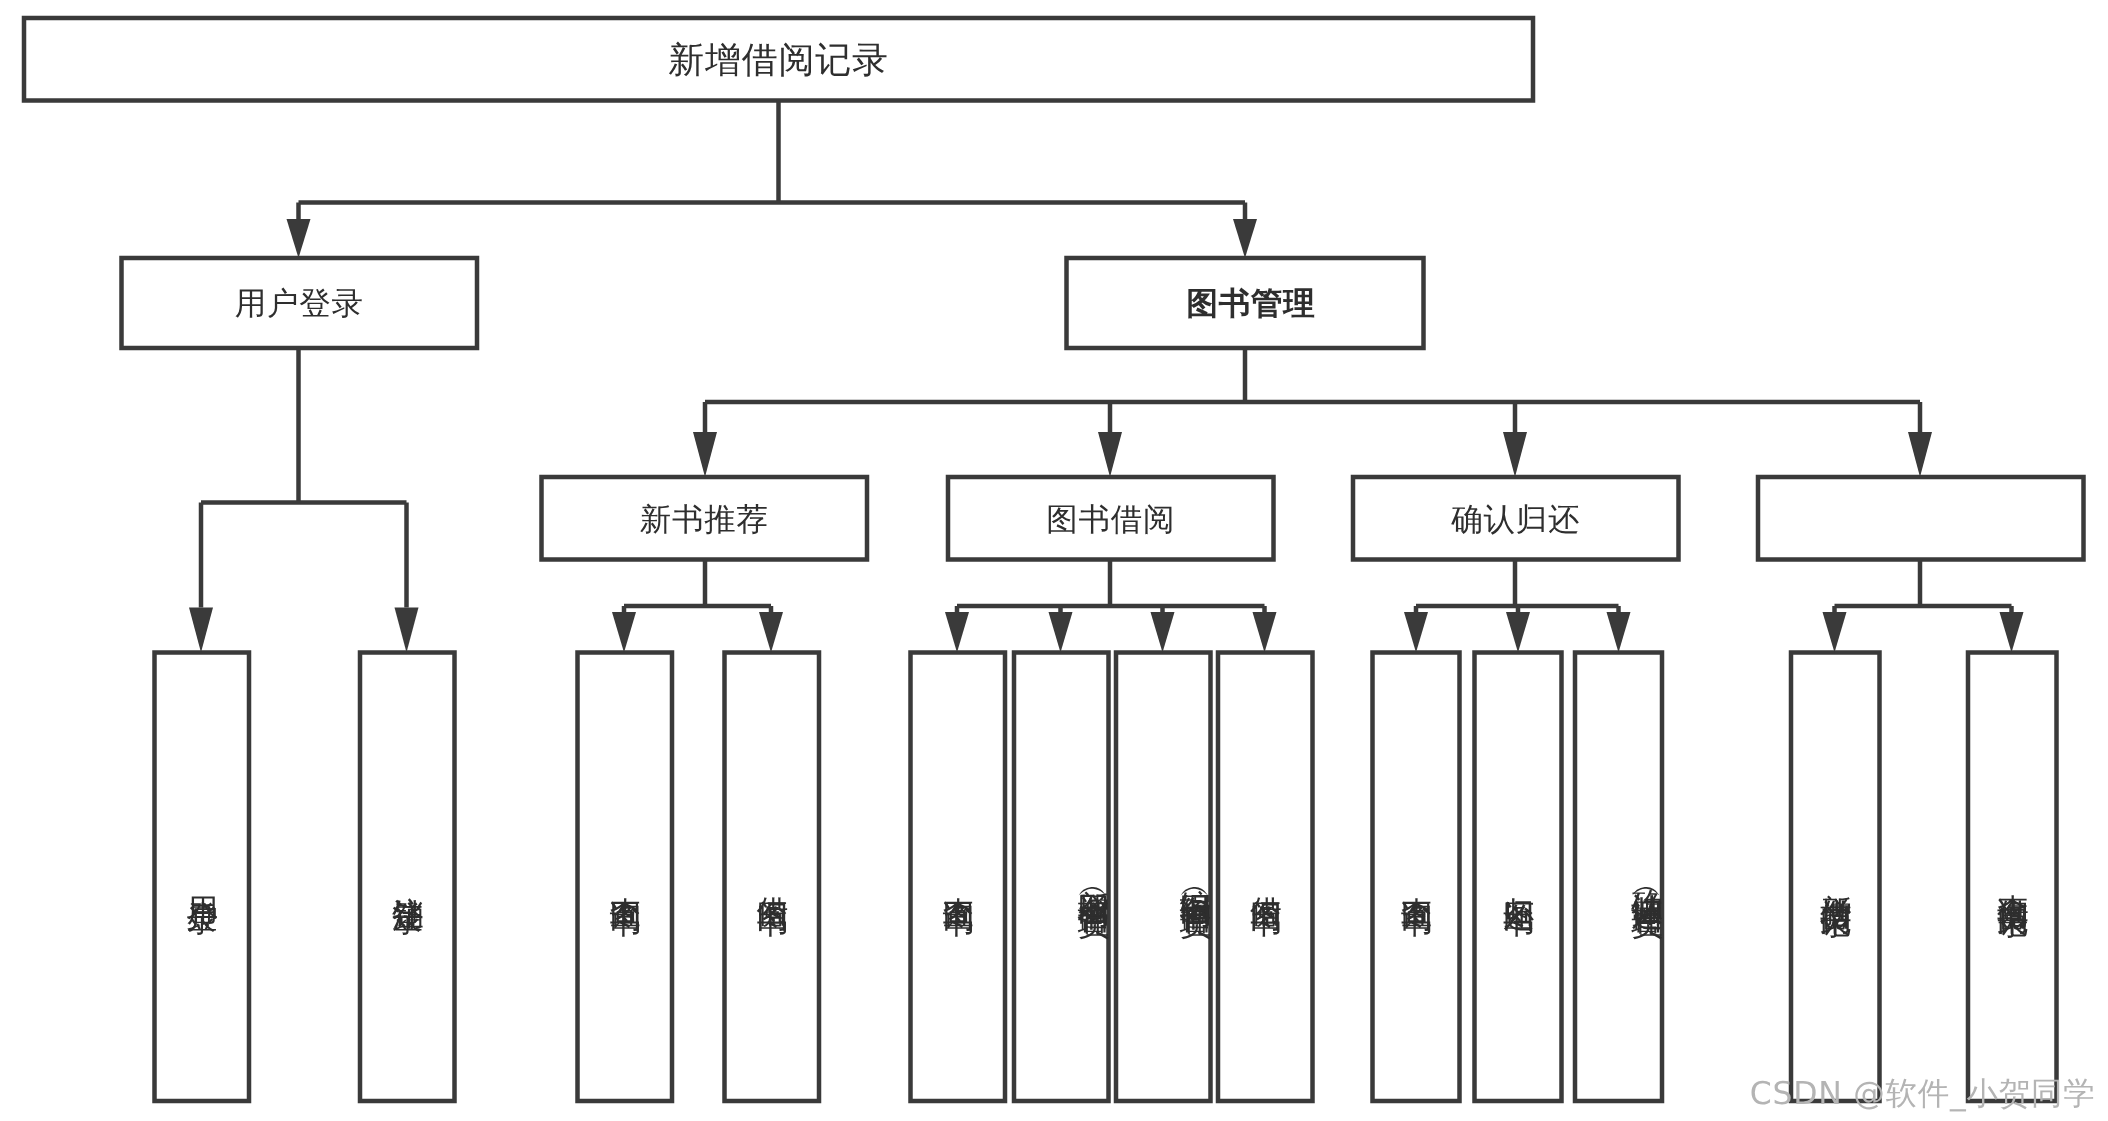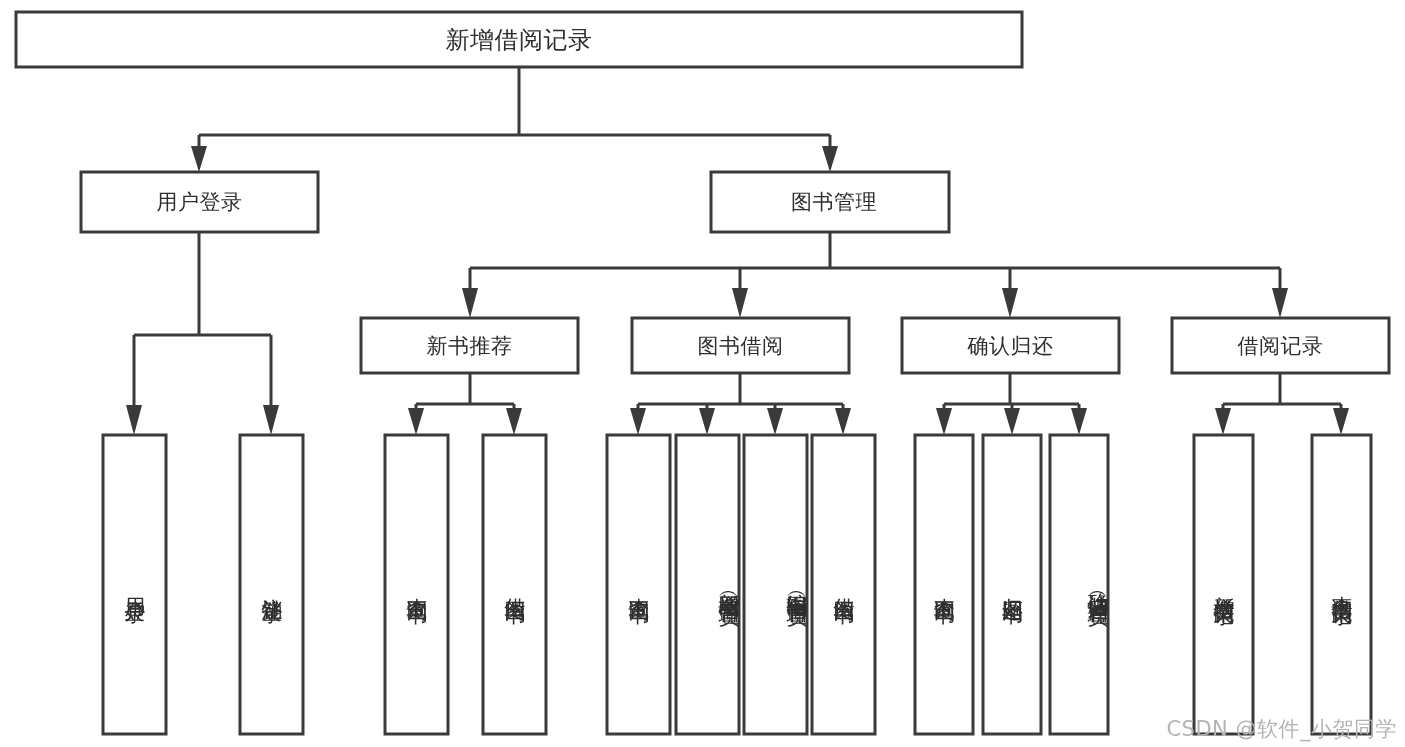--- a/index.html
+++ b/index.html
@@ -163,26 +163,25 @@
     <path class="connector" d="M 1223 404 L 1341 404"></path>
     <path class="connector" d="M 1223 404 L 1223 412"></path>
     <path class="connector" d="M 1341 404 L 1341 412"></path>
     <polygon class="arrow-head" points="1215,408 1231,408 1223,435"></polygon>
     <polygon class="arrow-head" points="1333,408 1349,408 1341,435"></polygon>
   </svg>
 
   <div class="node-label-h" style="left:16px; top:12px; width:1006px; height:55px; font-size:24px;">新增借阅记录</div>
 
   <div class="node-label-h" style="left:81px; top:172px; width:237px; height:60px;">用户登录</div>
-  <div class="node-label-h" style="left:711px; top:172px; width:246px; height:60px;">图书管理</div>
+  <div class="node-label-h" style="left:711px; top:172px; width:246px; height:60px;font-weight:bold;">图书管理</div>
 
   <div class="node-label-h" style="left:361px; top:318px; width:217px; height:55px;">新书推荐</div>
   <div class="node-label-h" style="left:632px; top:318px; width:217px; height:55px;">图书借阅</div>
   <div class="node-label-h" style="left:902px; top:318px; width:217px; height:55px;">确认归还</div>
-  <div class="node-label-h" style="left:1172px; top:318px; width:217px; height:55px;">借阅记录</div>
 
   <div class="node-label-v" style="left:103px; top:435px; width:63px; height:299px;">用户登录</div>
   <div class="node-label-v" style="left:240px; top:435px; width:63px; height:299px;">注销登录</div>
 
   <div class="node-label-v" style="left:385px; top:435px; width:63px; height:299px;">查询图书</div>
   <div class="node-label-v" style="left:483px; top:435px; width:63px; height:299px;">借阅图书</div>
 
   <div class="node-label-v" style="left:607px; top:435px; width:63px; height:299px;">查询图书</div>
   <div class="node-label-v" style="left:676px; top:437px; width:63px; height:295px; align-items:flex-start;">新增图书（管理员）</div>
   <div class="node-label-v" style="left:744px; top:437px; width:63px; height:295px; align-items:flex-start;">编辑图书（管理员）</div>

